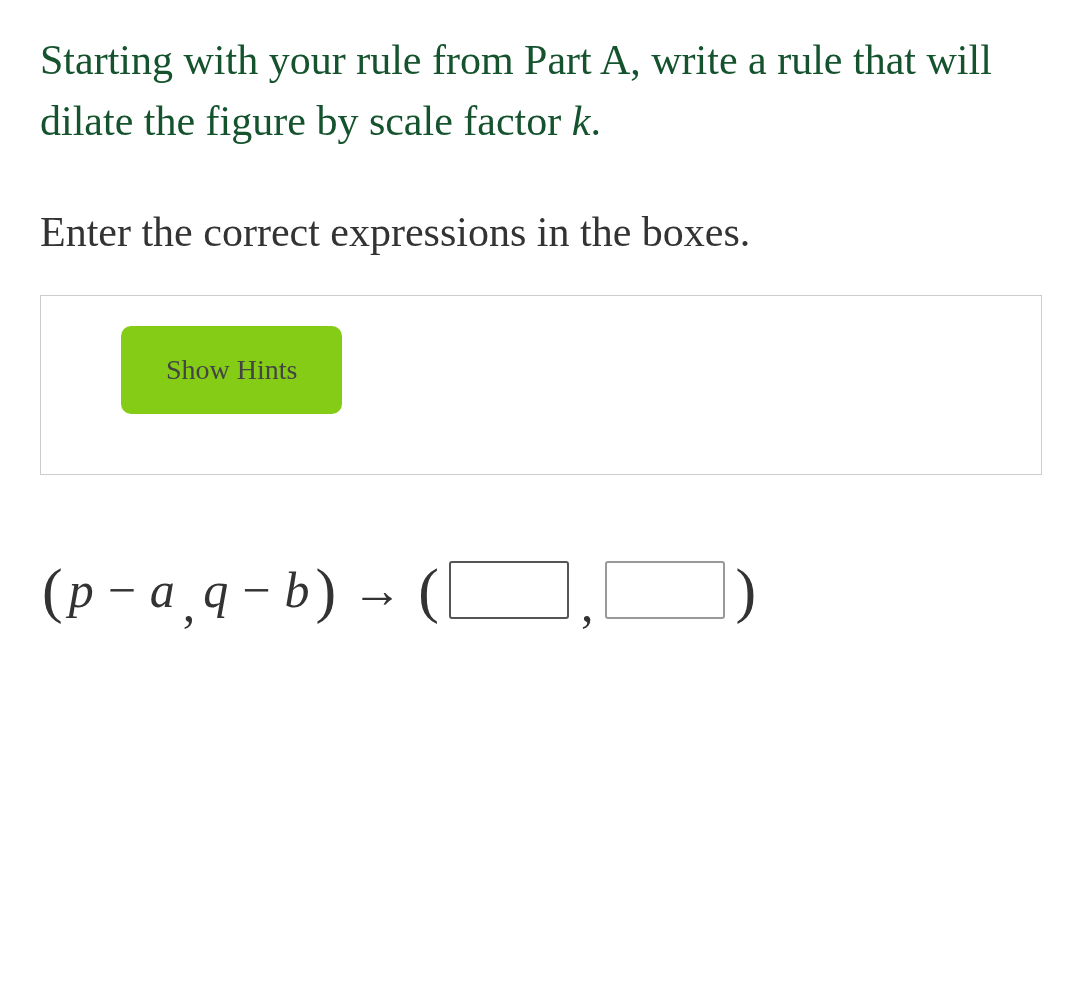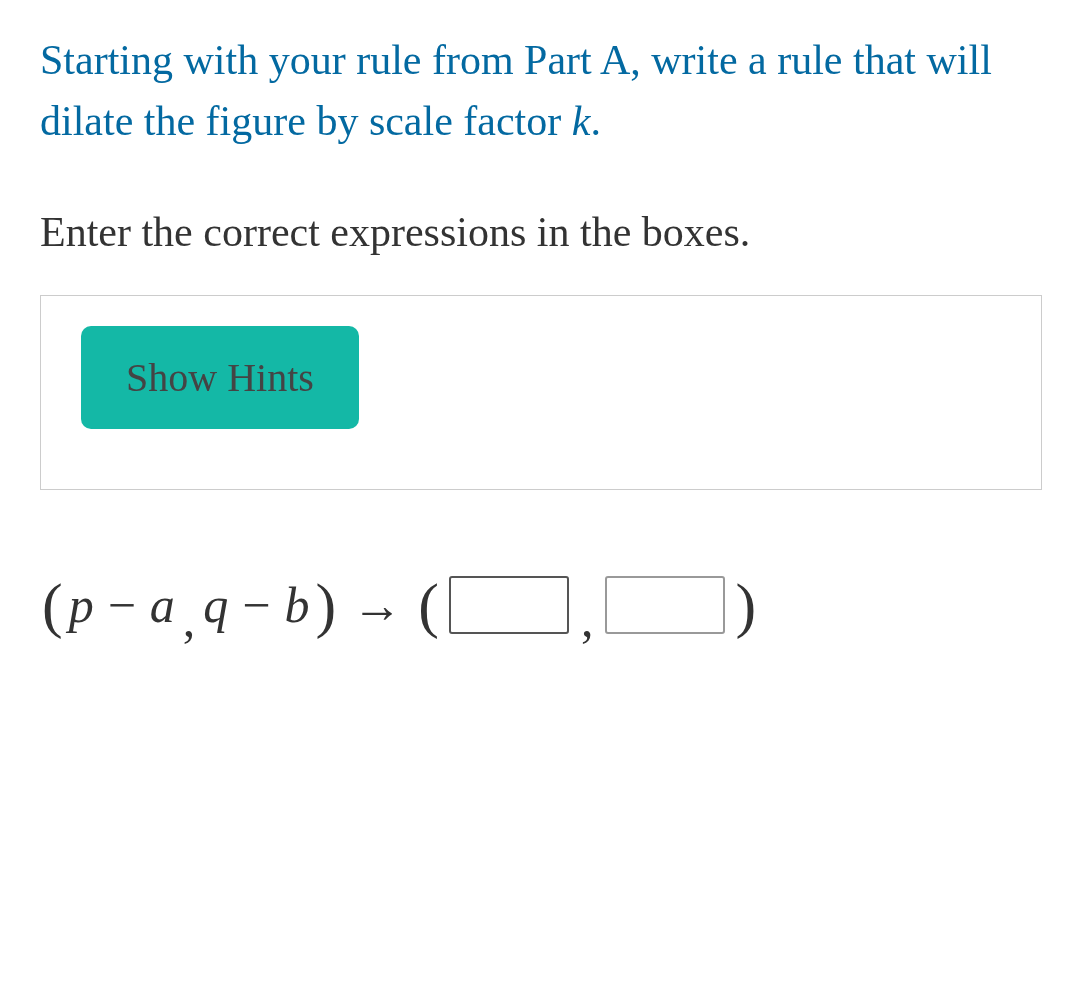--- a/index.html
+++ b/index.html
@@ -10,47 +10,48 @@
     body {
       font-family: Georgia, 'Times New Roman', serif;
       color: #333;
       background: #fff;
       width: 1082px;
       padding: 30px 40px;
     }
     .question-text {
       font-size: 42px;
       line-height: 1.45;
-      color: #0369a1;
+      color: #14532d;
       margin-bottom: 50px;
     }
     .italic {
       font-style: italic;
       font-family: 'Times New Roman', serif;
     }
     .instruction-text {
       font-size: 42px;
       line-height: 1.45;
       color: #333;
       margin-bottom: 32px;
     }
     .hint-box {
       border: 1px solid #ccc;
       padding: 30px 40px 60px 40px;
       margin-bottom: 80px;
     }
     .show-hints-button {
-      background: #14b8a6;
+      background: #84cc16;
       border: none;
       border-radius: 10px;
       padding: 28px 45px;
-      font-size: 40px;
+      font-size: 28px;
       font-family: Georgia, 'Times New Roman', serif;
       color: #444;
       cursor: pointer;
+      margin-left: 40px;
     }
     .expression-row {
       font-size: 50px;
       font-family: 'Times New Roman', serif;
       font-style: italic;
       display: flex;
       align-items: center;
       gap: 6px;
       padding-left: 2px;
     }

